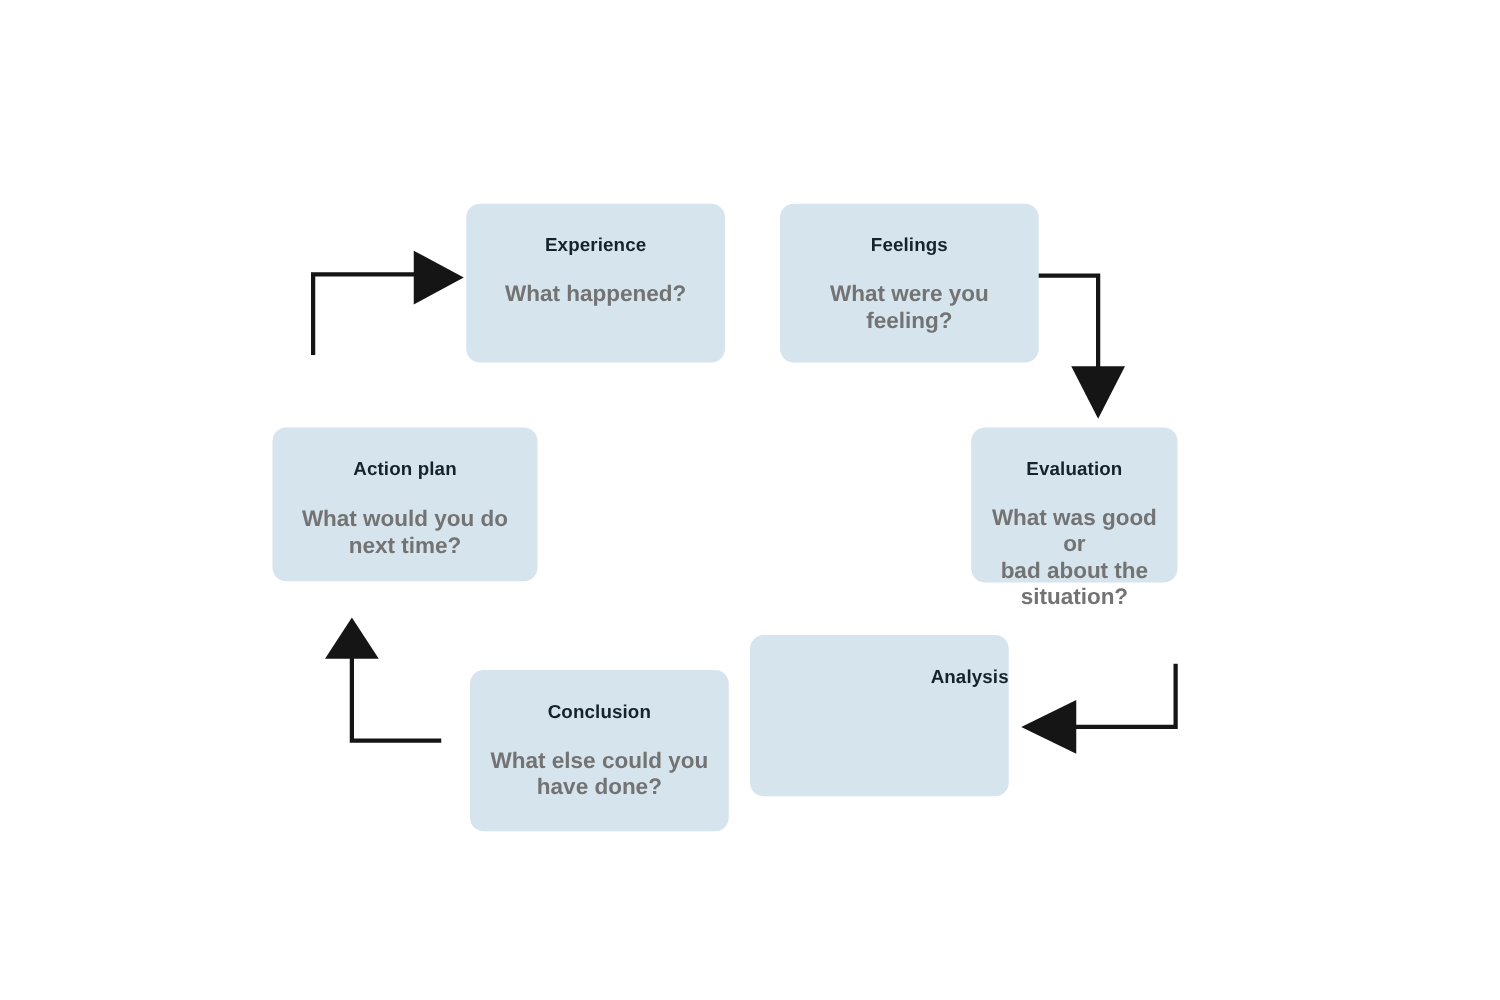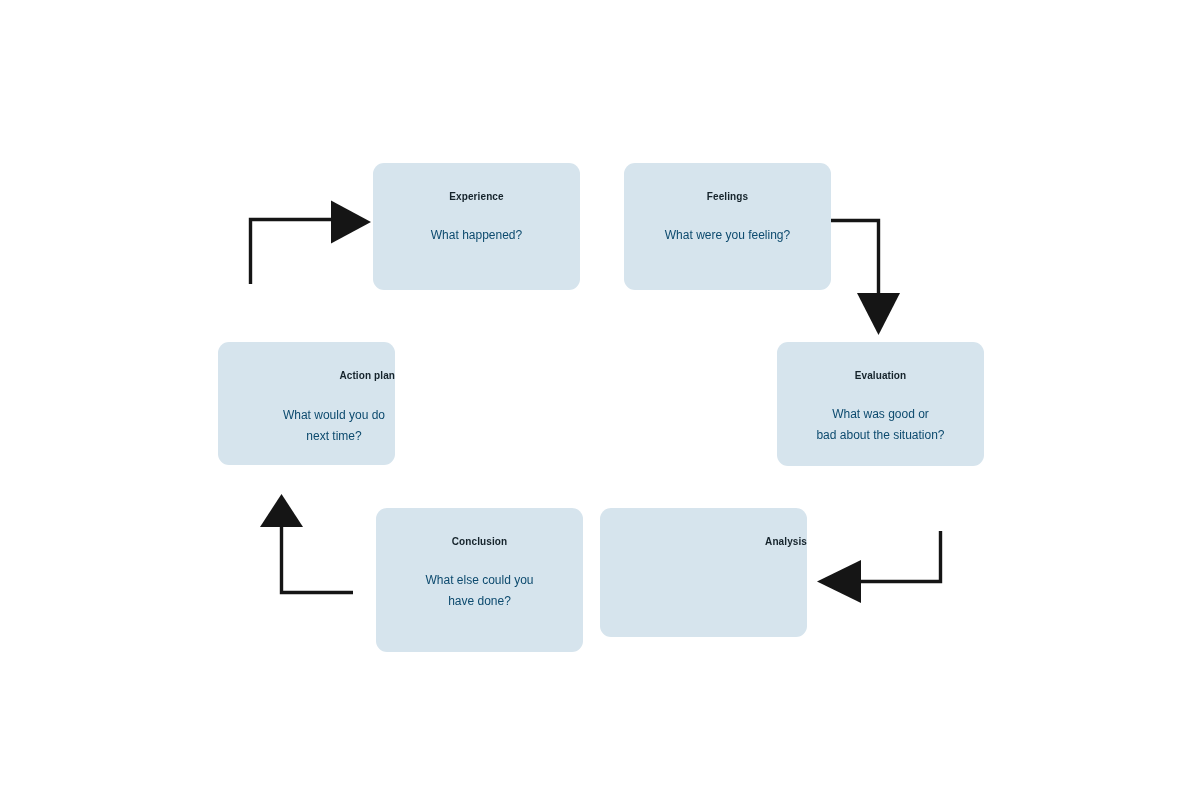--- a/index.html
+++ b/index.html
@@ -26,32 +26,32 @@
     position: absolute;
     background: #d6e4ed;
     border-radius: 11px;
     box-sizing: border-box;
     display: flex;
     flex-direction: column;
     align-items: center;
     padding-top: 24px;
   }
   .node-title {
-    font-size: 10px;
+    font-size: 15px;
     font-weight: bold;
     color: #15232b;
     text-align: center;
     letter-spacing: 0.1px;
     line-height: 19px;
   }
   .node-desc {
     margin-top: 19px;
-    font-size: 12px;
-    font-weight: normal;
-    color: #0c4a6e;
+    font-size: 18px;
+    font-weight: bold;
+    color: #737373;
     text-align: center;
     line-height: 21px;
     padding: 0 10px;
   }
 </style>
 </head>
 <body>
 
 <div id="canvas">
 
@@ -82,35 +82,35 @@
   <div class="node-box" id="node-experience" style="left:373px; top:163px; width:207px; height:127px;">
     <div class="node-title">Experience</div>
     <div class="node-desc" style="white-space: pre-line;">What happened?</div>
   </div>
 
   <div class="node-box" id="node-feelings" style="left:624px; top:163px; width:207px; height:127px;">
     <div class="node-title">Feelings</div>
     <div class="node-desc" style="white-space: pre-line;">What were you feeling?</div>
   </div>
 
-  <div class="node-box" id="node-evaluation" style="left:777px; top:342px; width:207px; height:124px;">
+  <div class="node-box" id="node-evaluation" style="left:777px; top:342px; width:165px; height:124px;">
     <div class="node-title">Evaluation</div>
     <div class="node-desc" style="white-space: pre-line;">What was good or
 bad about the situation?</div>
   </div>
 
   <div class="node-box" id="node-analysis" style="left:600px; top:508px; width:207px; height:129px;align-items:flex-end;">
     <div class="node-title">Analysis</div>
   </div>
 
-  <div class="node-box" id="node-conclusion" style="left:376px; top:508px; width:207px; height:144px;">
+  <div class="node-box" id="node-conclusion" style="left:376px; top:536px; width:207px; height:129px;">
     <div class="node-title">Conclusion</div>
     <div class="node-desc" style="white-space: pre-line;">What else could you
 have done?</div>
   </div>
 
-  <div class="node-box" id="node-action-plan" style="left:218px; top:342px; width:177px; height:123px;align-items:flex-end;">
+  <div class="node-box" id="node-action-plan" style="left:218px; top:342px; width:212px; height:123px;">
     <div class="node-title">Action plan</div>
     <div class="node-desc" style="white-space: pre-line; margin-top: 20px;">What would you do
 next time?</div>
   </div>
 
 </div>
 
 </body></html>

